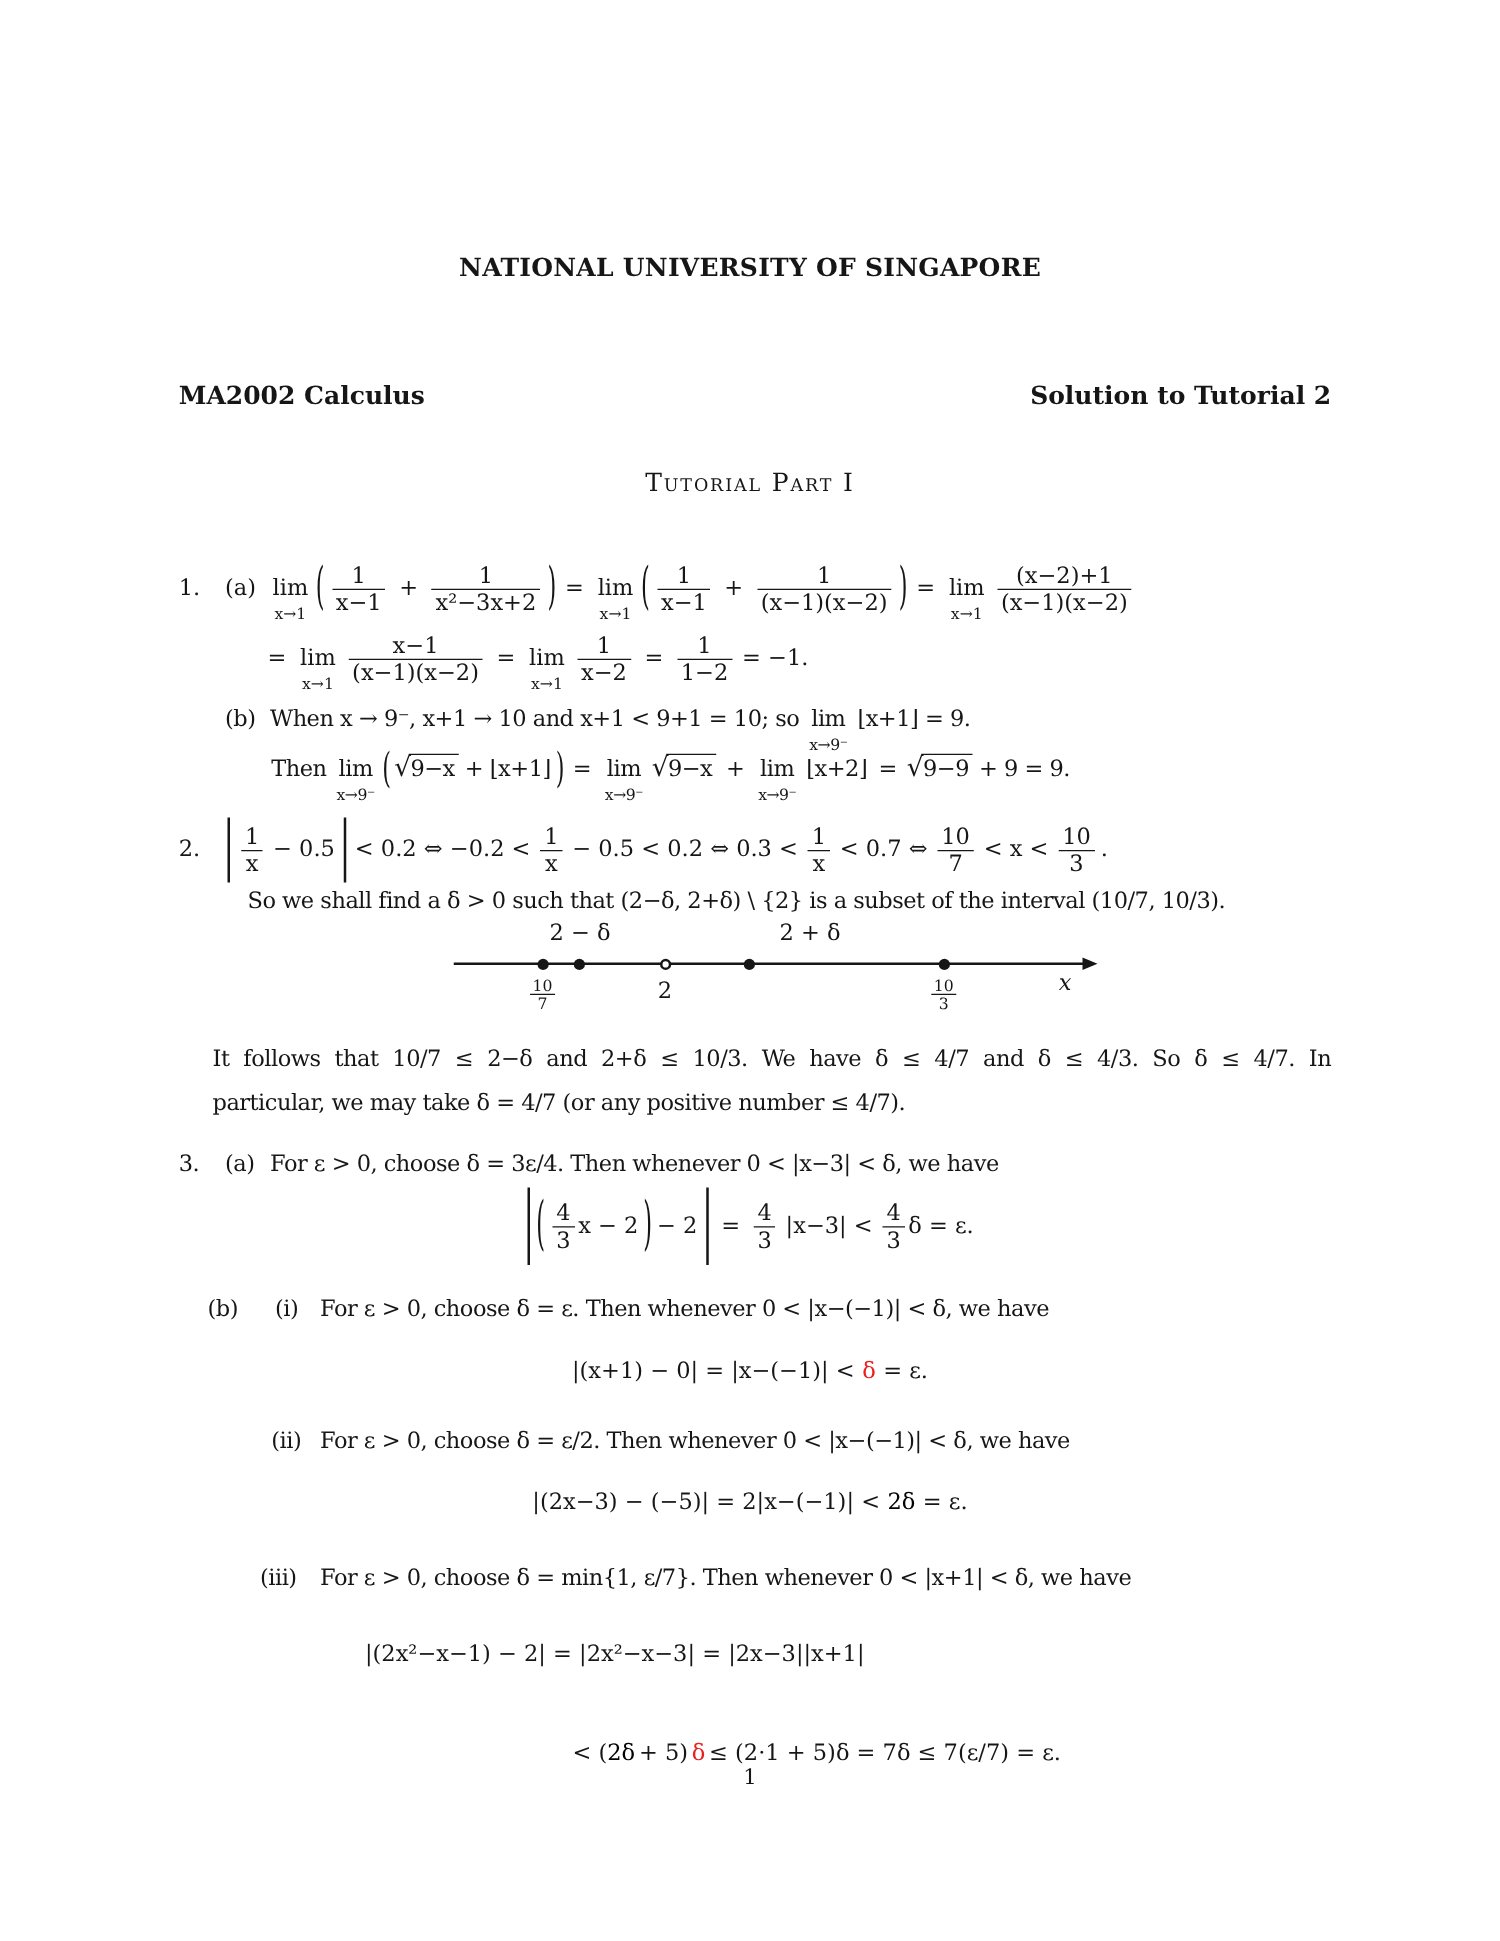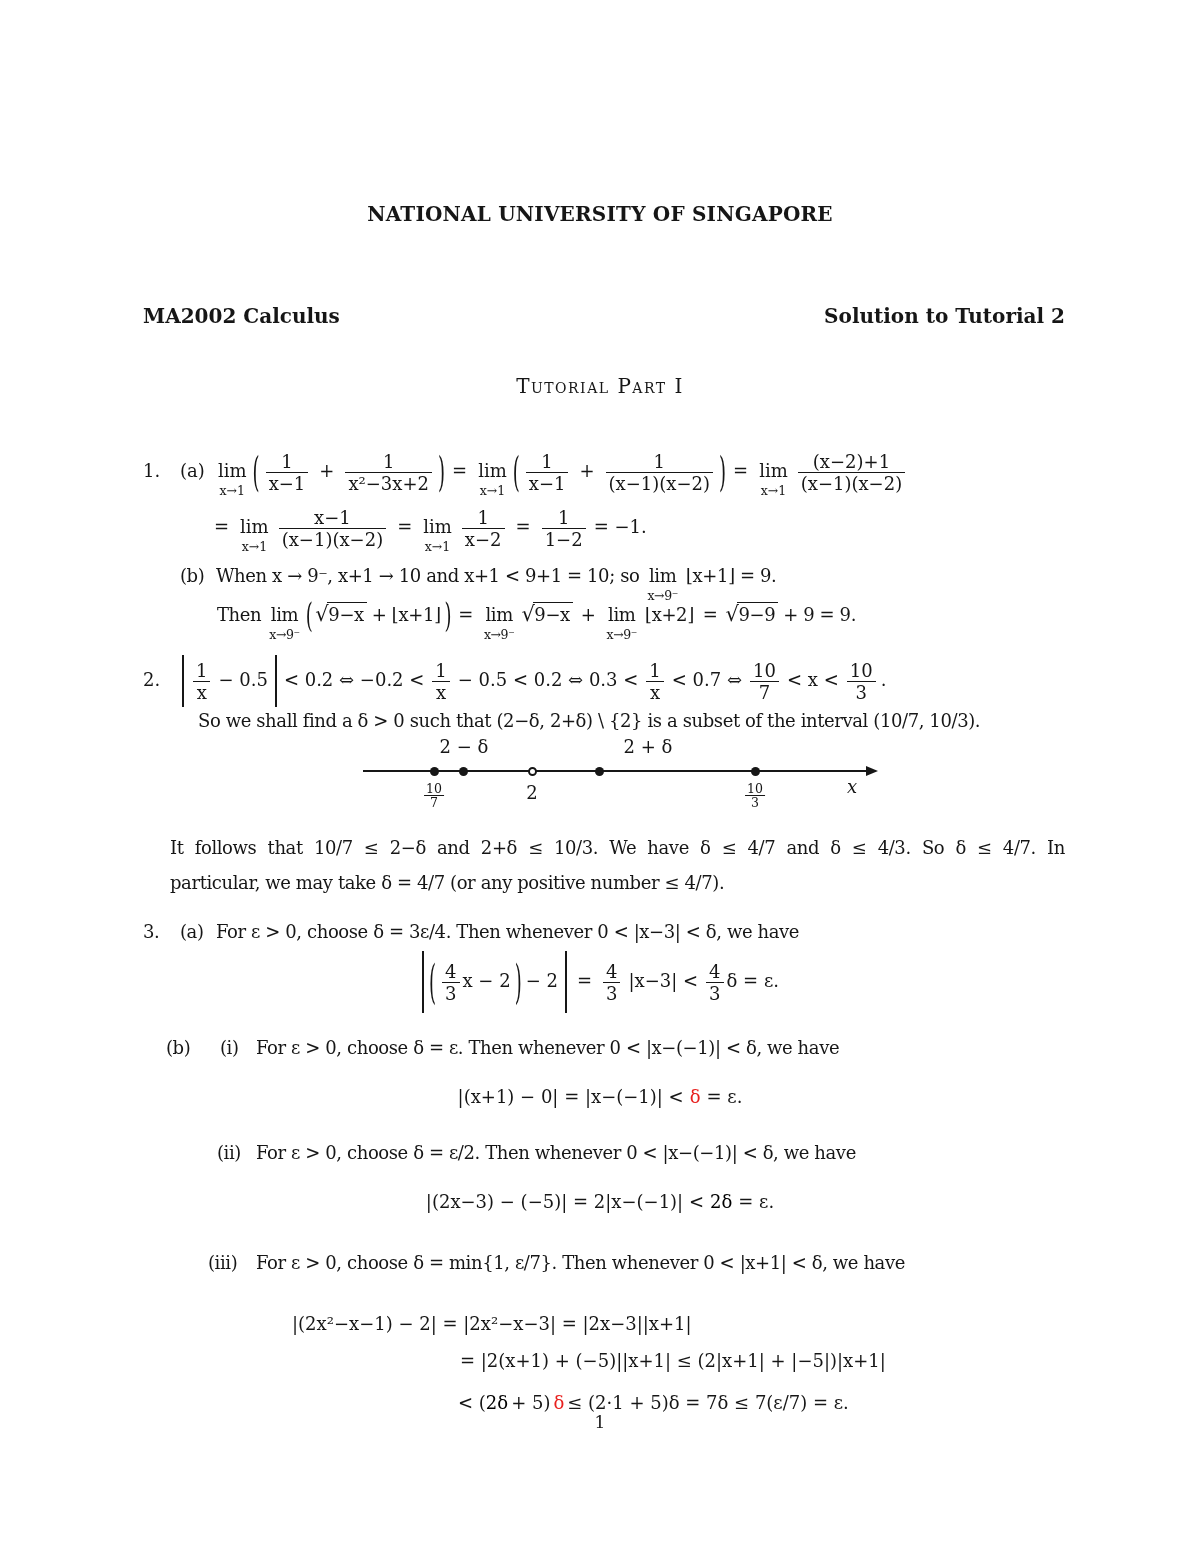--- a/index.html
+++ b/index.html
@@ -136,18 +136,17 @@
   <div class="abs center talleq" style="top:946px;"><span class="vbar h62"></span><span class="sparen p26">(</span><span class="frac"><span class="fn">4</span><span class="fd">3</span></span><span class="seg" style="margin-left:-2px;">x − 2</span><span class="sparen p26">)</span><span class="seg">− 2</span><span class="vbar h62"></span><span class="op">=</span><span class="frac"><span class="fn">4</span><span class="fd">3</span></span><span class="seg">|x−3| &lt;</span><span class="frac"><span class="fn">4</span><span class="fd">3</span></span><span class="seg" style="margin-left:-2px;">δ = ε.</span></div>
 
   <div class="abs line textline" style="top:1033px;left:166px;"><span class="qlabel-b">(b)</span><span class="qlabel">(i)</span><span class="seg">For ε &gt; 0, choose δ = ε. Then whenever 0 &lt; |x−(−1)| &lt; δ, we have</span></div>
   <div class="abs center subline" style="top:1080px;"><span class="seg">|(x+1) − 0| = |x−(−1)| &lt;</span><span class="seg c-red">δ</span><span class="seg">= ε.</span></div>
 
   <div class="abs line textline" style="top:1138px;left:217px;"><span class="qlabel-ii">(ii)</span><span class="seg">For ε &gt; 0, choose δ = ε/2. Then whenever 0 &lt; |x−(−1)| &lt; δ, we have</span></div>
   <div class="abs center subline" style="top:1185px;"><span class="seg">|(2x−3) − (−5)| = 2|x−(−1)| &lt;</span><span class="seg c-blue">2δ</span><span class="seg">= ε.</span></div>
 
   <div class="abs line textline" style="top:1248px;left:208px;"><span class="qlabel-iii">(iii)</span><span class="seg">For ε &gt; 0, choose δ = min{1, ε/7}. Then whenever 0 &lt; |x+1| &lt; δ, we have</span></div>
   <div class="abs subline" style="top:1290px;left:292px;margin-top:17px;">|(2x²−x−1) − 2| = |2x²−x−3| = |2x−3||x+1|</div>
-  <div class="abs subline" style="top:1344px;left:460px;">= |2(x+1) + (−5)||x+1| ≤ (2|x+1| + |−5|)|x+1|</div>
   <div class="abs subline" style="top:1386px;left:458px;"><span>&lt; (</span><span class="c-blue">2δ</span><span class="seg">+ 5)</span><span class="c-red">δ</span><span class="seg">≤ (2·1 + 5)δ = 7δ ≤ 7(ε/7) = ε.</span></div>
 
   <div class="abs center pagenum" style="top:1412px;">1</div>
 
 </div>
 
 </body></html>

